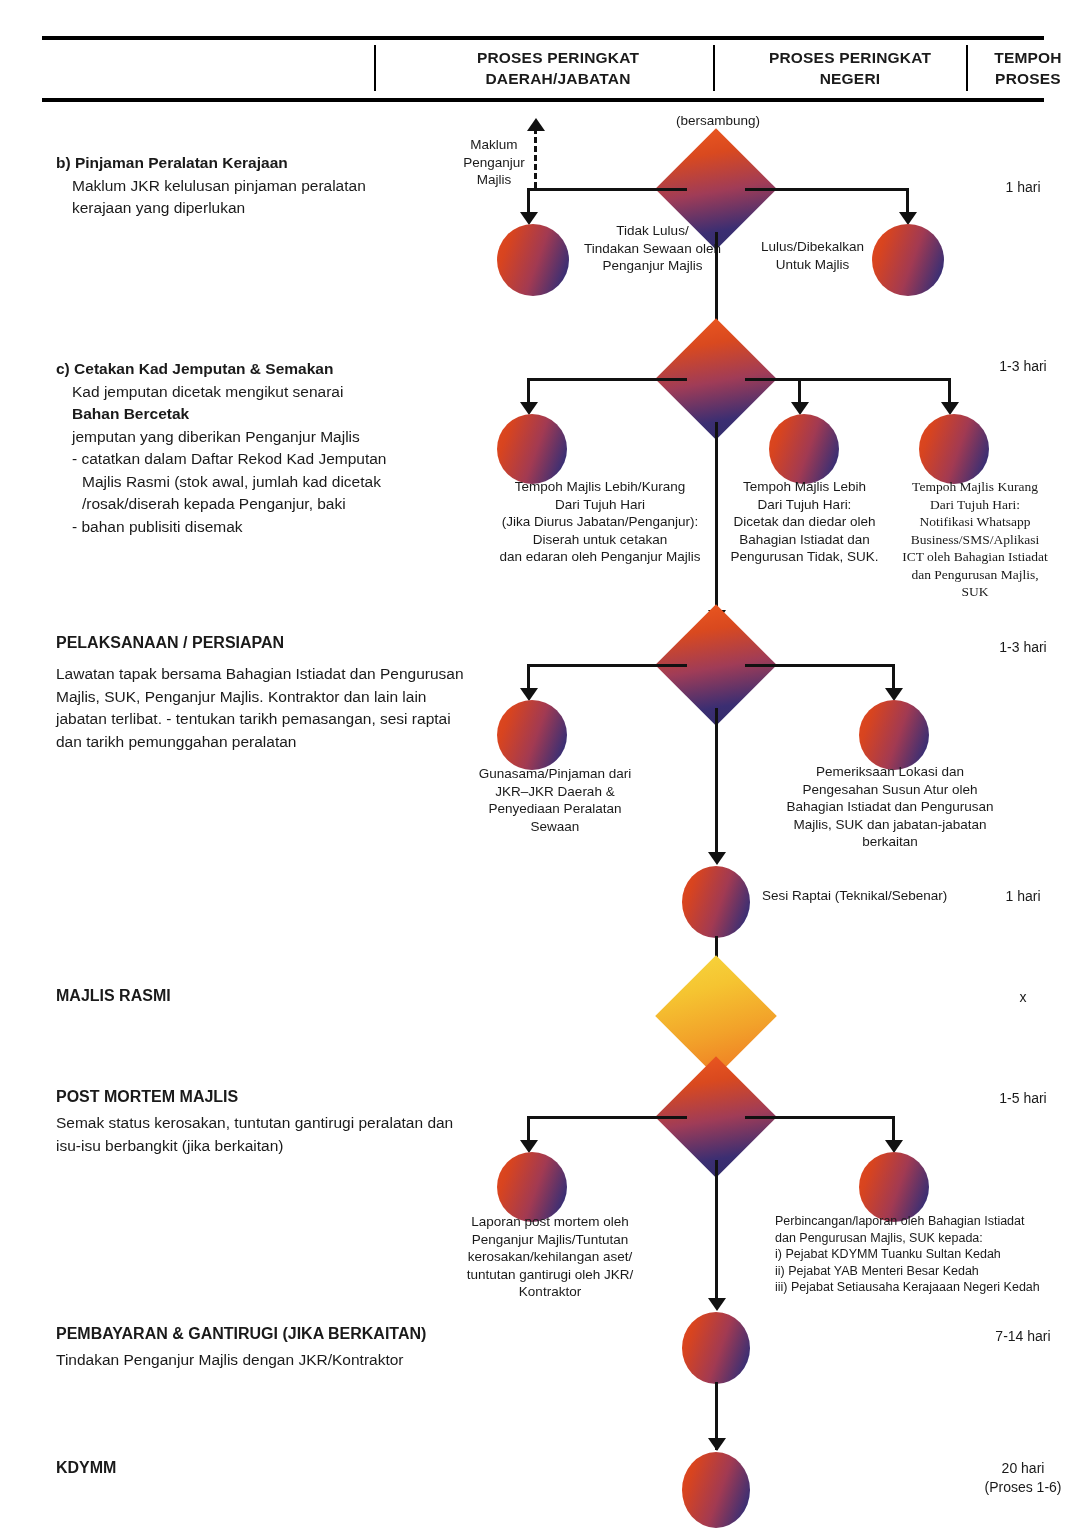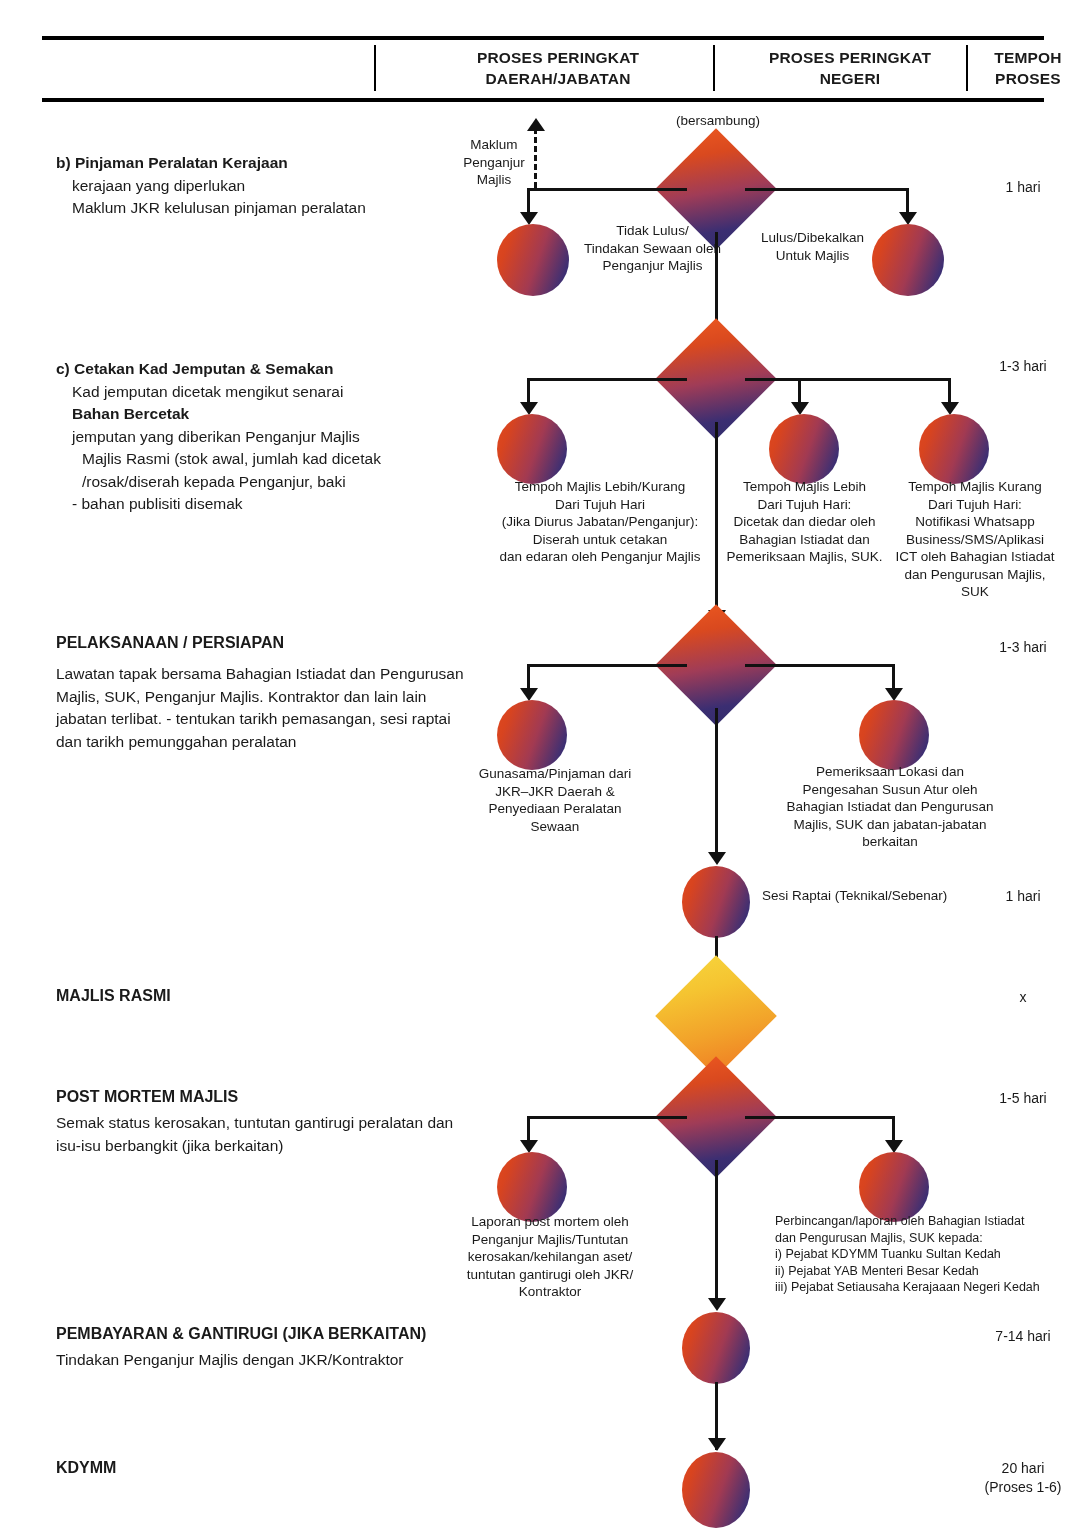--- a/index.html
+++ b/index.html
@@ -132,32 +132,32 @@
   <div class="lbl" style="left:560px;top:222px;width:185px;">
     <span class="nowrapline">Tidak Lulus/</span>
     <span class="nowrapline">Tindakan Sewaan oleh</span>
     <span class="nowrapline">Penganjur Majlis</span>
   </div>
 
   <div class="ln h" style="left:745px;top:188px;width:164px;"></div>
   <div class="ln v" style="left:906px;top:188px;height:34px;"></div>
   <div class="arrow-d" style="left:899px;top:212px;"></div>
   <div class="node-circle" style="left:872px;top:224px;width:72px;height:72px;"></div>
-  <div class="lbl" style="left:745px;top:229px;width:135px;">
+  <div class="lbl" style="left:745px;top:238px;width:135px;">
     <span class="nowrapline">Lulus/Dibekalkan</span>
     <span class="nowrapline">Untuk Majlis</span>
   </div>
 
   <div class="desc" style="top:152px;">
     <span class="hang">
       <span class="ttl">b)</span>
       <span class="ttl">Pinjaman Peralatan Kerajaan</span>
     </span>
+    <span class="ind">Maklum JKR kelulusan pinjaman peralatan</span>
     <span class="ind">kerajaan yang diperlukan</span>
-    <span class="ind">Maklum JKR kelulusan pinjaman peralatan</span>
   </div>
   <div class="dur" style="top:178px;">1 hari</div>
 
   <div class="ln v" style="left:715px;top:232px;height:110px;"></div>
   <div class="arrow-d" style="left:708px;top:336px;"></div>
 
   <div class="node-diamond" style="left:673px;top:336px;width:86px;height:86px;"></div>
 
   <div class="ln h" style="left:527px;top:378px;width:160px;"></div>
   <div class="ln v" style="left:527px;top:378px;height:34px;"></div>
@@ -179,41 +179,42 @@
     <span class="nowrapline b">(Jika Diurus Jabatan/Penganjur):</span>
     <span class="nowrapline">Diserah untuk cetakan</span>
     <span class="nowrapline">dan edaran oleh Penganjur Majlis</span>
   </div>
 
   <div class="lbl" style="left:722px;top:478px;width:165px;">
     <span class="nowrapline b">Tempoh Majlis Lebih</span>
     <span class="nowrapline b">Dari Tujuh Hari:</span>
     <span class="nowrapline">Dicetak dan diedar oleh</span>
     <span class="nowrapline">Bahagian Istiadat dan</span>
-    <span class="nowrapline">Pemeriksaan Majlis, SUK.</span>
-  </div>
-
-  <div class="lbl" style="left:884px;top:478px;width:182px;">
+    <span class="nowrapline">Pengurusan Tidak, SUK.</span>
+  </div>
+
+  <div class="lbl" style="left:884px;top:478px;width:182px;font-family:Liberation Serif, serif;">
     <span class="nowrapline b">Tempoh Majlis Kurang</span>
     <span class="nowrapline b">Dari Tujuh Hari:</span>
     <span class="nowrapline">Notifikasi Whatsapp</span>
     <span class="nowrapline">Business/SMS/Aplikasi</span>
     <span class="nowrapline">ICT oleh Bahagian Istiadat</span>
     <span class="nowrapline">dan Pengurusan Majlis,</span>
     <span class="nowrapline">SUK</span>
   </div>
 
   <div class="desc" style="top:358px;">
     <span class="hang">
       <span class="ttl">c)</span>
       <span class="ttl">Cetakan Kad Jemputan &amp; Semakan</span>
     </span>
     <span class="ind">Kad jemputan dicetak mengikut senarai</span>
     <span class="ind ttl">Bahan Bercetak</span>
     <span class="ind">jemputan yang diberikan Penganjur Majlis</span>
+    <span class="ind">- catatkan dalam Daftar Rekod Kad Jemputan</span>
     <span class="ind2">Majlis Rasmi (stok awal, jumlah kad dicetak</span>
     <span class="ind2">/rosak/diserah kepada Penganjur, baki</span>
     <span class="ind">- bahan publisiti disemak</span>
   </div>
   <div class="dur" style="top:357px;">1-3 hari</div>
 
   <div class="ln v" style="left:715px;top:422px;height:195px;"></div>
   <div class="arrow-d" style="left:708px;top:610px;"></div>
 
   <div class="node-diamond" style="left:673px;top:622px;width:86px;height:86px;"></div>

